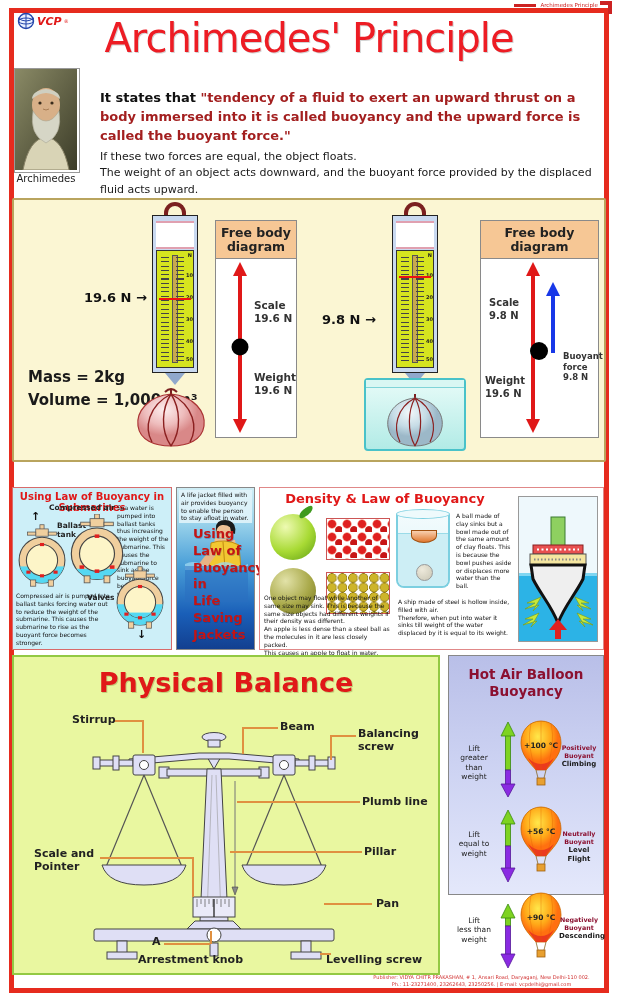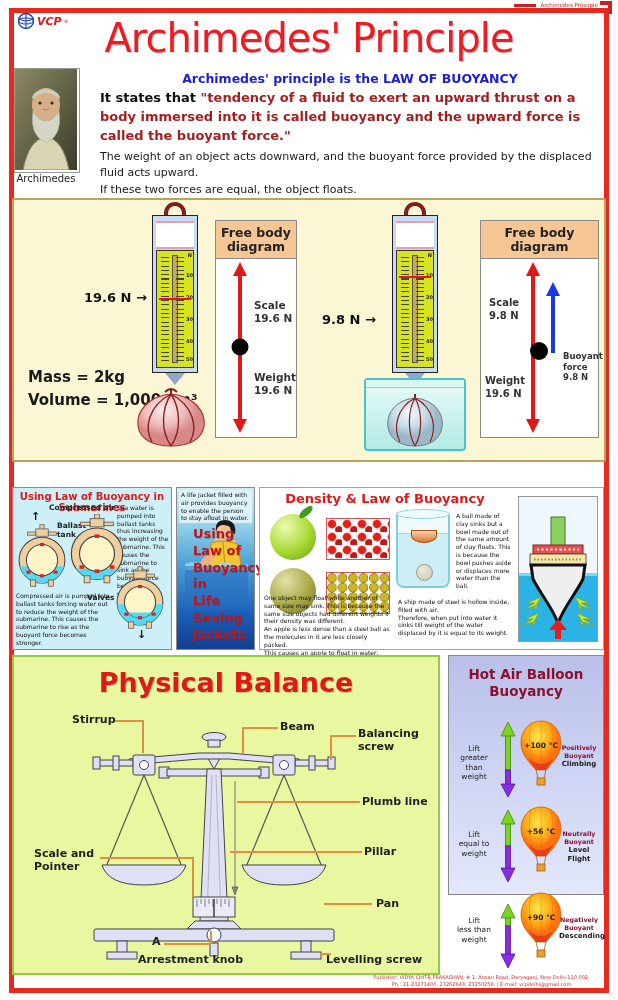--- a/index.html
+++ b/index.html
@@ -133,25 +133,24 @@
       <path d="M8,101 Q14,70 31,68 Q48,70 54,101 Z" fill="#d9d4b6" stroke="#8a8468" stroke-width="1"></path>
       <ellipse cx="31" cy="36" rx="14" ry="17" fill="#d8b088"></ellipse>
       <path d="M17,30 Q31,18 45,30 Q45,22 31,20 Q17,22 17,30 Z" fill="#cfcfc0"></path>
       <path d="M18,42 Q14,66 31,74 Q48,66 44,42 Q38,52 31,52 Q24,52 18,42 Z" fill="#d6d6c6" stroke="#aaa692" stroke-width=".6"></path>
       <circle cx="25" cy="34" r="1.6" fill="#3a2c1c"></circle>
       <circle cx="37" cy="34" r="1.6" fill="#3a2c1c"></circle>
       <path d="M28,40 Q31,42 34,40" fill="none" stroke="#a87c54" stroke-width="1"></path>
     </svg>
   </div>
   <div class="portrait-caption">Archimedes</div>
-  <div class="subtitle">Archimedes' principle is the LAW OF BUOYANCY</div>
   <div class="intro">
     <p class="statement"><span>It states that </span><span class="quote">"tendency of a fluid to exert an upward thrust on a body immersed into it is called buoyancy and the upward force is called the buoyant force."</span></p>
+    <p class="intro-line">If these two forces are equal, the object floats.</p>
     <p class="intro-line">The weight of an object acts downward, and the buoyant force provided by the displaced fluid acts upward.</p>
-    <p class="intro-line">If these two forces are equal, the object floats.</p>
     <p class="intro-line">Density is defined as weight per volume. If the density of an object exceeds the density of the liquid it is immersed in, the object will sink.</p>
   </div>
 
   <div class="panel-scales">
 
     <div class="scale" style="left:138px;top:2px;">
       <div class="handle"></div>
       <div class="body">
         <div class="band"></div>
         <div class="dial">

